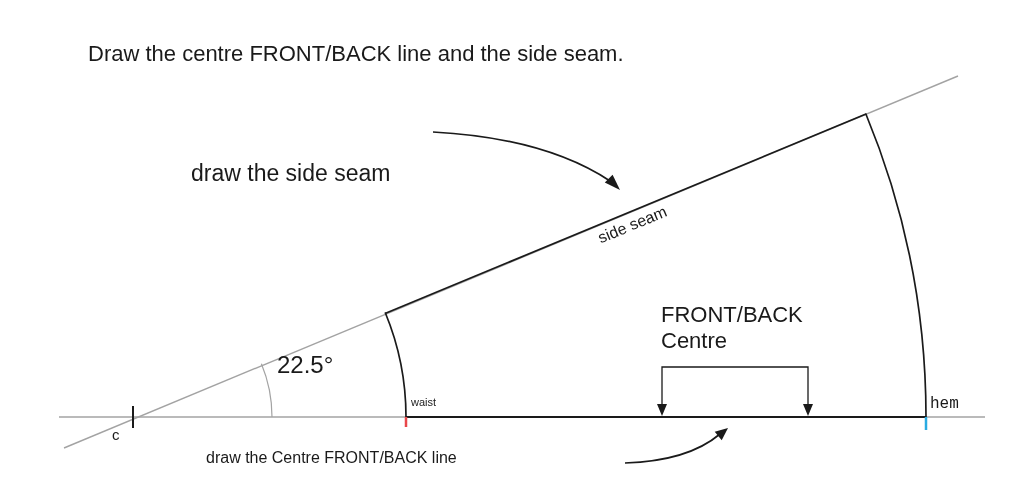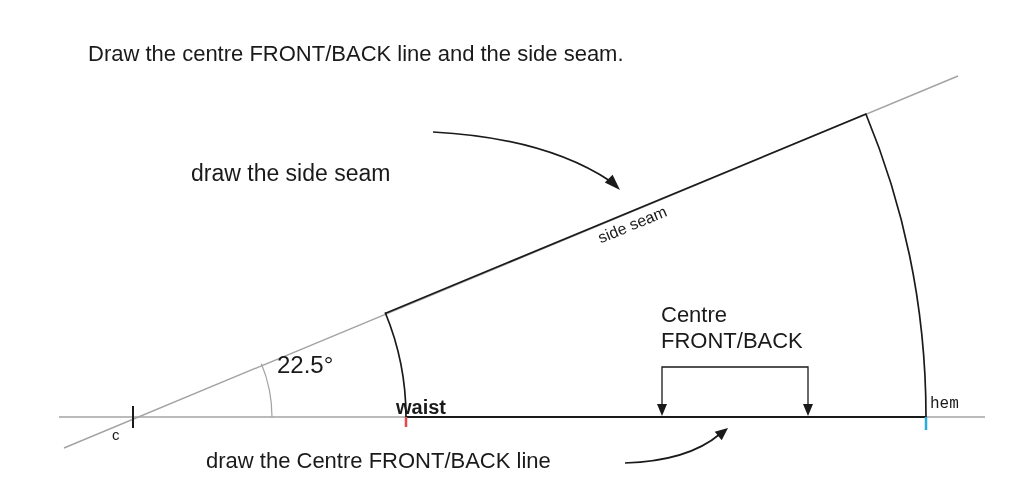--- a/index.html
+++ b/index.html
@@ -13,25 +13,25 @@
   }
   .lbl{position:absolute;white-space:nowrap;line-height:1.1;}
   .title{left:88px;top:42px;font-size:22px;}
   .callout-top{left:191px;top:117px;font-size:23px;margin-top:44px;}
   .side-seam-label{
     left:596px;top:216px;font-size:16px;
     transform:rotate(-22.5deg);
     transform-origin:center center;
   }
   .angle-label{left:277px;top:352px;font-size:24px;}
-  .waist-label{left:396px;top:396px;font-size:20px;font-weight:bold;}
+  .waist-label{left:411px;top:396px;font-size:11px;}
   .hem-label{left:930px;top:396px;font-size:16px;font-family:Liberation Mono, monospace;}
   .c-label{left:112px;top:427px;font-size:15px;}
   .centre-label{left:661px;top:302px;font-size:22px;line-height:26px;}
-  .callout-bottom{left:206px;top:449px;font-size:22px;}
+  .callout-bottom{left:206px;top:449px;font-size:16px;}
   svg{position:absolute;left:0;top:0;}
 </style>
 </head>
 <body>
 
 <div id="stage">
 
   <svg width="1024" height="496" viewBox="0 0 1024 496">
 
     <line x1="59" y1="417" x2="985" y2="417" stroke-width="1.4" stroke="#a3a3a3"></line>
@@ -67,19 +67,19 @@
 
   <div class="lbl angle-label">22.5°</div>
 
   <div class="lbl waist-label">waist</div>
 
   <div class="lbl hem-label">hem</div>
 
   <div class="lbl c-label">c</div>
 
   <div class="lbl centre-label">
+    <div>FRONT/BACK</div>
     <div>Centre</div>
-    <div>FRONT/BACK</div>
   </div>
 
   <div class="lbl callout-bottom">draw the Centre FRONT/BACK line</div>
 
 </div>
 
 </body></html>

